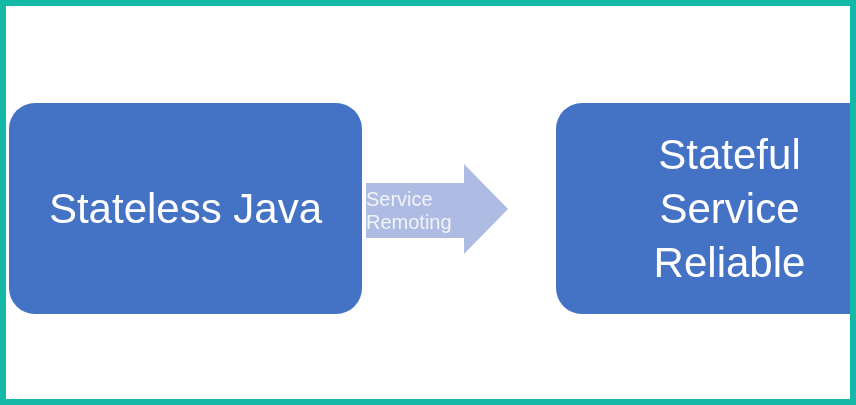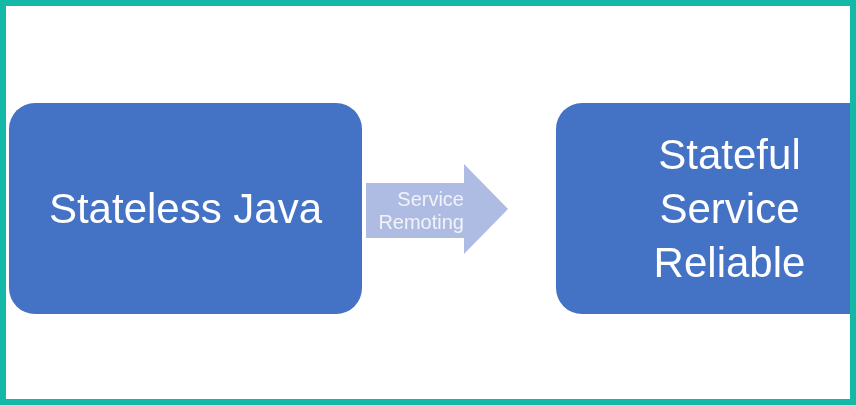--- a/index.html
+++ b/index.html
@@ -53,21 +53,21 @@
   }
   .arrow-label {
     position: absolute;
     left: 360px;
     top: 177px;
     width: 98px;
     height: 55px;
     display: flex;
     align-items: center;
     justify-content: center;
-    text-align: right;
+    text-align: left;
     color: #f2f3f8;
     font-size: 20px;
     line-height: 23px;
   }
 </style>
 </head>
 <body>
 
 <div class="canvas">
 

